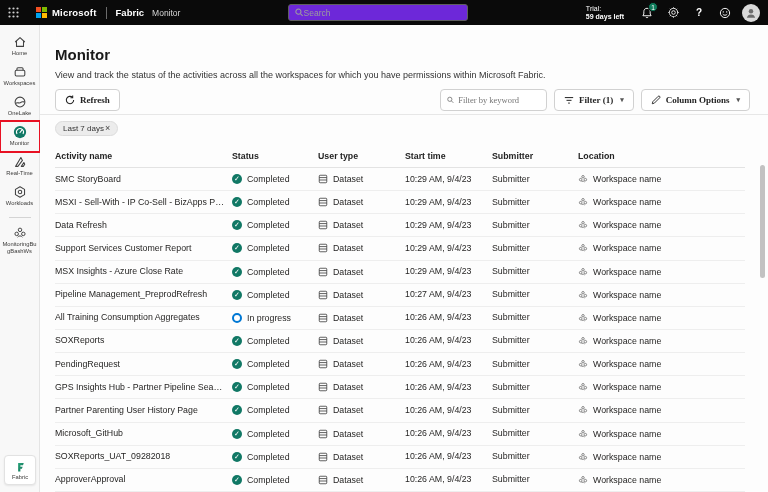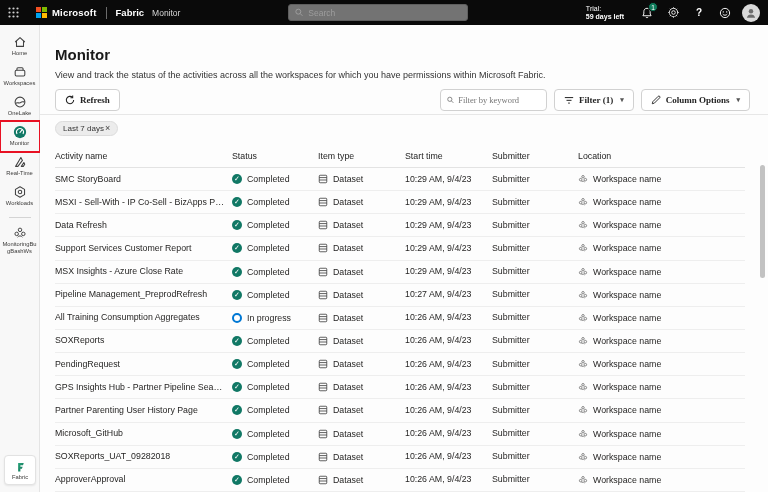--- a/index.html
+++ b/index.html
@@ -13,22 +13,22 @@
   .waffle { width:26px; height:25px; display:flex; align-items:center; justify-content:center; cursor:pointer; }
   .waffle svg { display:block; }
   .brand { display:flex; align-items:center; gap:5px; margin-left:10px; }
   .mslogo { display:grid; grid-template-columns:5px 5px; grid-template-rows:5px 5px; gap:1px; }
   .mslogo i { display:block; }
   .brand-name { font-size:9.5px; font-weight:bold; letter-spacing:.2px; }
   .tb-divider { width:1px; height:12px; background:#6b6b6b; margin:0 9px; }
   .product { font-size:9.5px; font-weight:bold; }
   .tb-page { font-size:8.5px; color:#d6d6d6; margin-left:8px; }
   .tb-search { position:absolute; left:288px; top:4px; width:180px; height:17px;
-    background:#737373; border:1px solid #5f5f5f; border-radius:3px;
-    display:flex; align-items:center; padding:0 6px; gap:5px; }
+    background:#6d28d9; border:1px solid #5f5f5f; border-radius:3px;
+    display:flex; align-items:center; padding:0 6px; }
   .tb-search input { background:transparent; border:none; outline:none; color:#e6e6e6;
     font-size:8.5px; width:100%; font-family:inherit; }
   .tb-search input::placeholder { color:#9d9d9d; }
   .tb-right { position:absolute; right:0; top:0; height:25px; display:flex; align-items:center; gap:0; }
   .trial { font-size:7px; line-height:8px; text-align:left; margin-right:10px; color:#fff; white-space:nowrap; }
   .tb-icon { width:26px; height:25px; display:flex; align-items:center; justify-content:center;
     position:relative; cursor:pointer; color:#fff; }
   .tb-icon svg { display:block; }
   .badge { position:absolute; top:2px; right:2px; min-width:10px; height:10px; border-radius:5px;
     background:#0e7a5a; color:#fff; font-size:6.5px; display:flex; align-items:center; justify-content:center;
@@ -73,21 +73,21 @@
   .chip { position:absolute; top:96px; left:15px; height:15px; background:#ececec; border:1px solid #dcdcdc;
     border-radius:9px; display:flex; align-items:center; padding:0 7px; gap:1px; font-size:8px; color:#333;
     cursor:pointer; }
   .chip .x { font-size:9px; color:#444; cursor:pointer; line-height:1; }
 
   
   .tbl { position:absolute; top:120px; left:0; width:728px; bottom:0; overflow:hidden; }
   .trow { display:grid; grid-template-columns:177px 86px 87px 87px 86px 167px; margin-left:15px;
     align-items:center; height:23.15px; border-bottom:1px solid #eeeeee; width:690px; }
   .trow.head { height:23px; border-bottom:1px solid #e3e3e3; }
-  .hcell { font-size:8.8px; font-weight:normal; color:#242424; }
+  .hcell { font-size:8.8px; font-weight:bold; color:#242424; }
   .cell { font-size:8.8px; color:#201f1e; white-space:nowrap; overflow:hidden; text-overflow:ellipsis;
     padding-right:8px; display:flex; align-items:center; gap:5px; }
   .cell.plain { display:block; line-height:23.15px; }
   .stdot { width:10px; height:10px; border-radius:50%; flex:0 0 10px; position:relative; }
   .stdot.ok { background:#117865; }
   .stdot.ok::after { content:"✓"; position:absolute; left:0; top:0; width:10px; height:10px;
     color:#fff; font-size:7px; line-height:10px; text-align:center; }
   .stdot.progress { background:#fff; border:2.5px solid #0078d4; }
   .ic { flex:0 0 auto; display:flex; align-items:center; }
 
@@ -314,21 +314,21 @@
 
     <div class="chip">
       <span>Last 7 days</span>
       <span class="x">×</span>
     </div>
 
     <div class="tbl">
       <div class="trow head">
         <div class="hcell">Activity name</div>
         <div class="hcell">Status</div>
-        <div class="hcell">Item type</div>
+        <div class="hcell">User type</div>
         <div class="hcell">Start time</div>
         <div class="hcell">Submitter</div>
         <div class="hcell">Location</div>
       </div>
       <div>
       <div class="trow">
         <div class="cell plain">SMC StoryBoard</div>
         <div class="cell">
           <span class="stdot ok"></span>
           <span>Completed</span>

